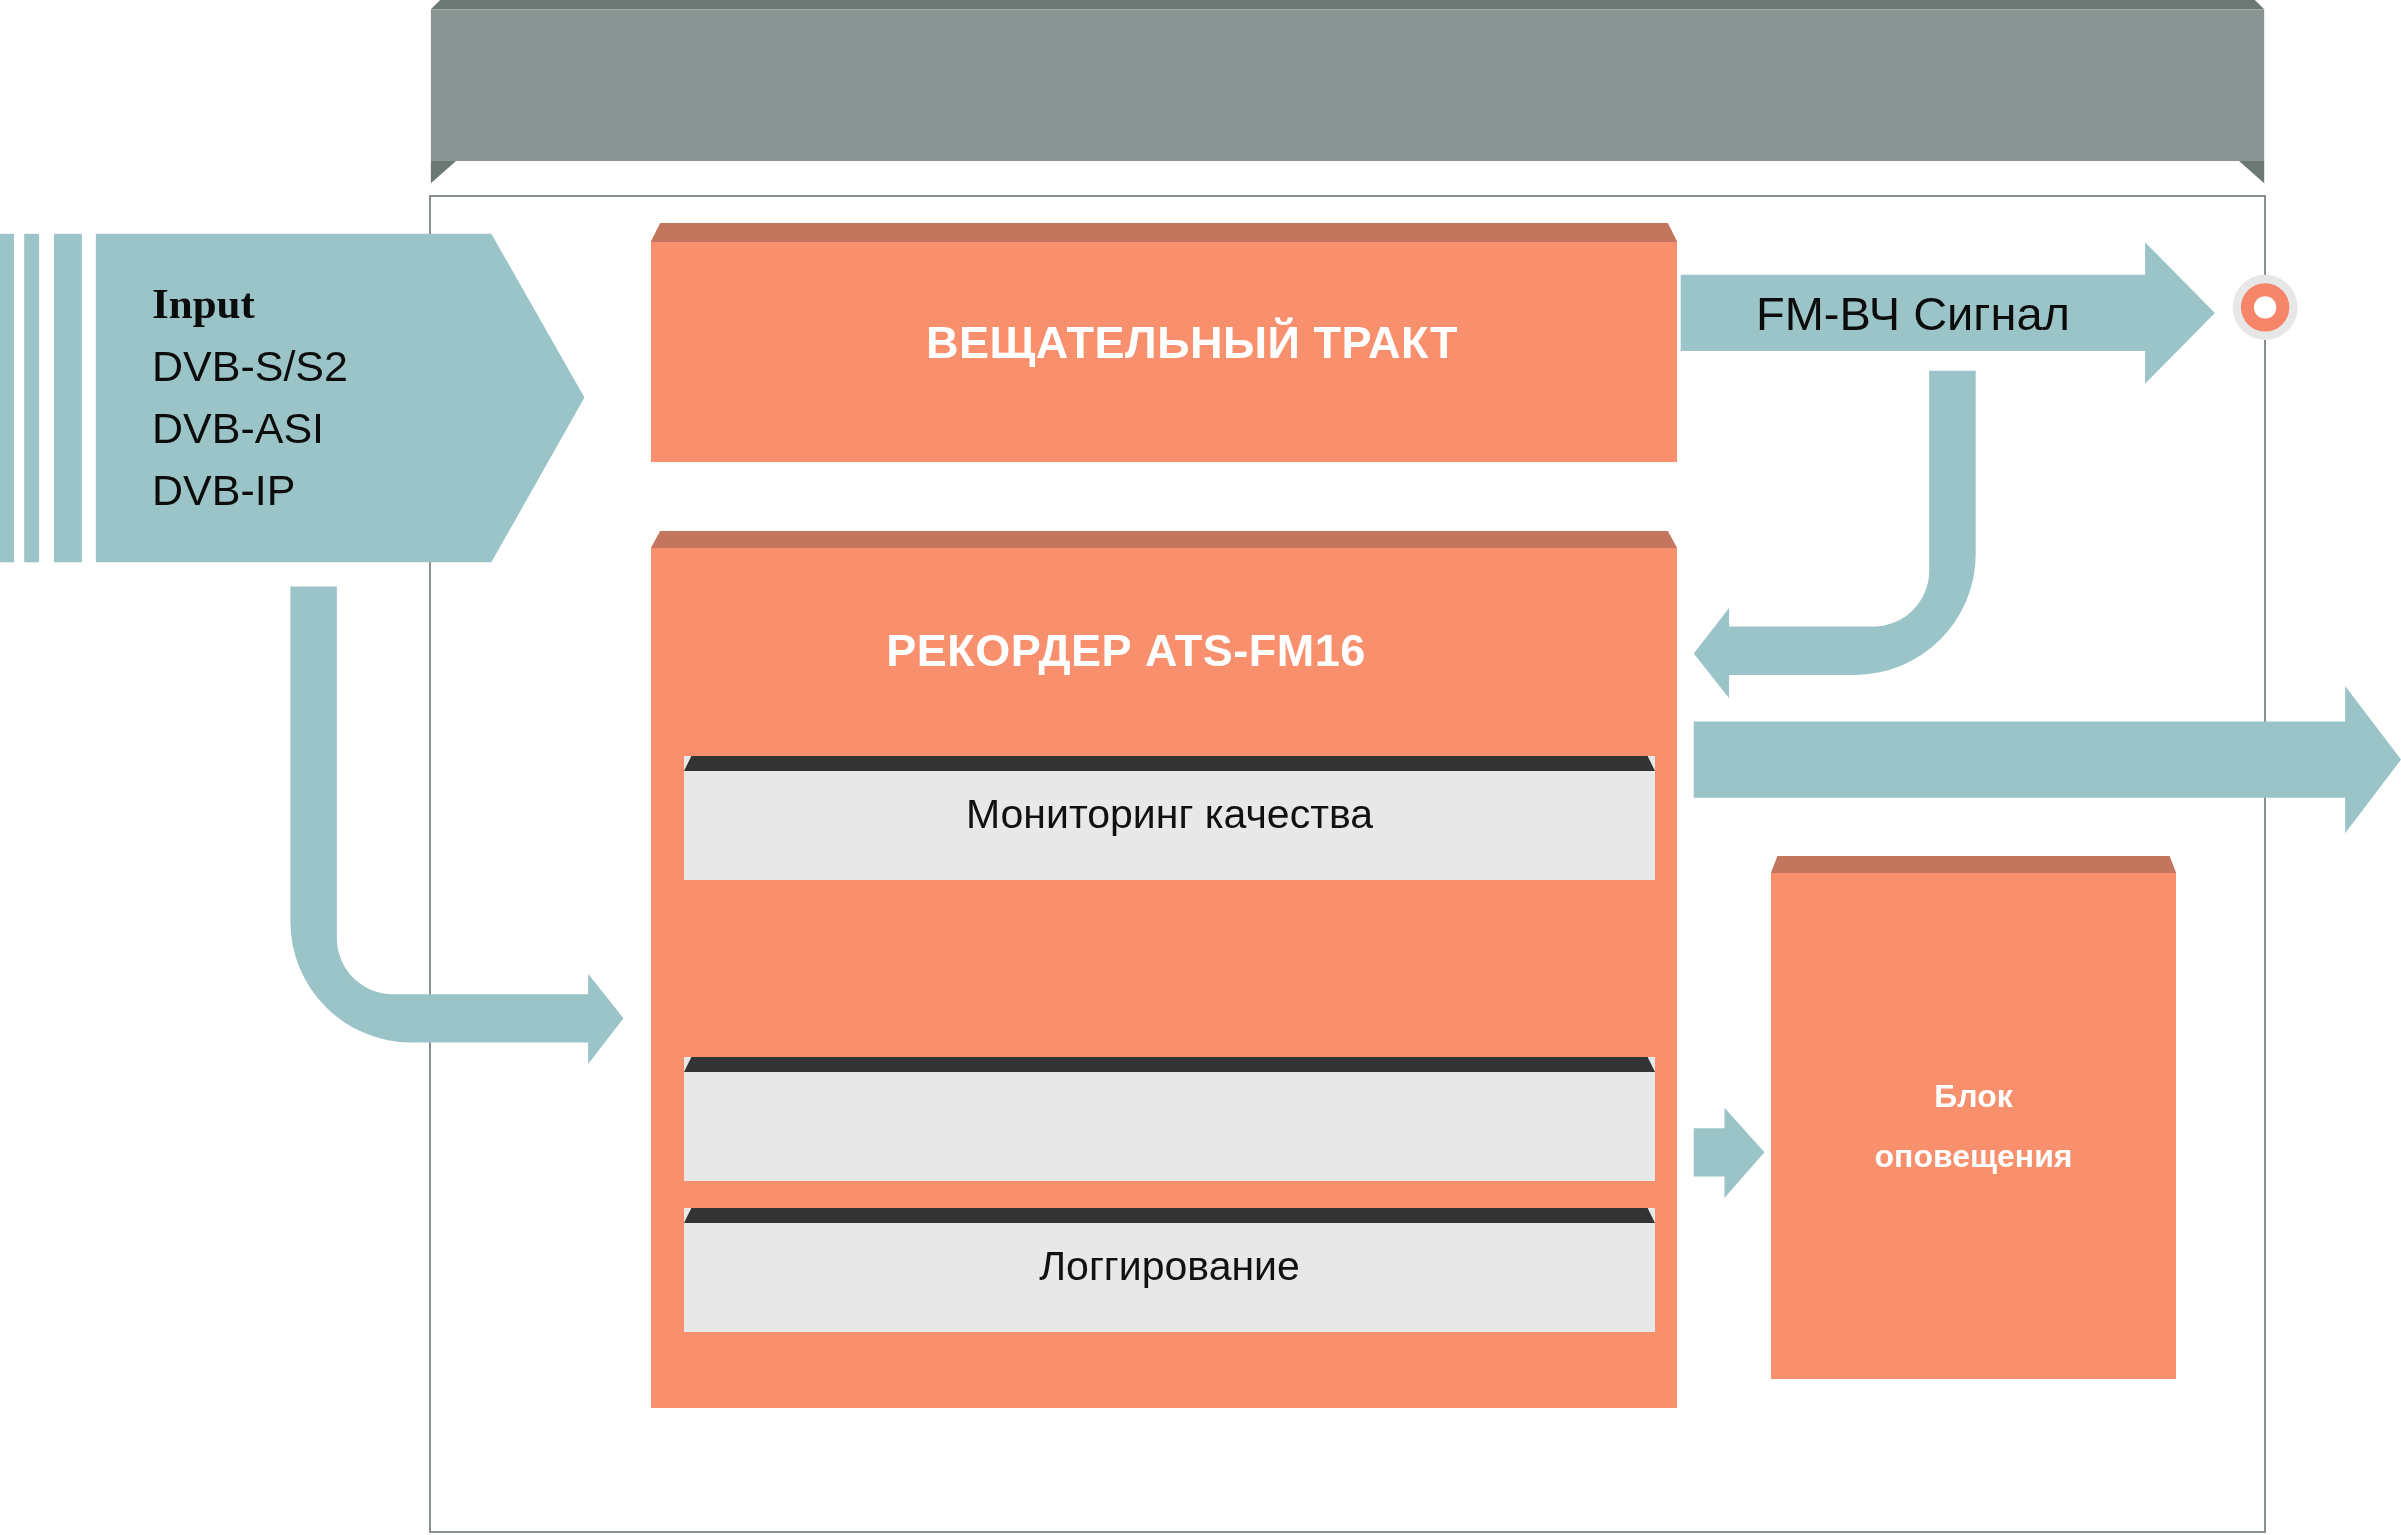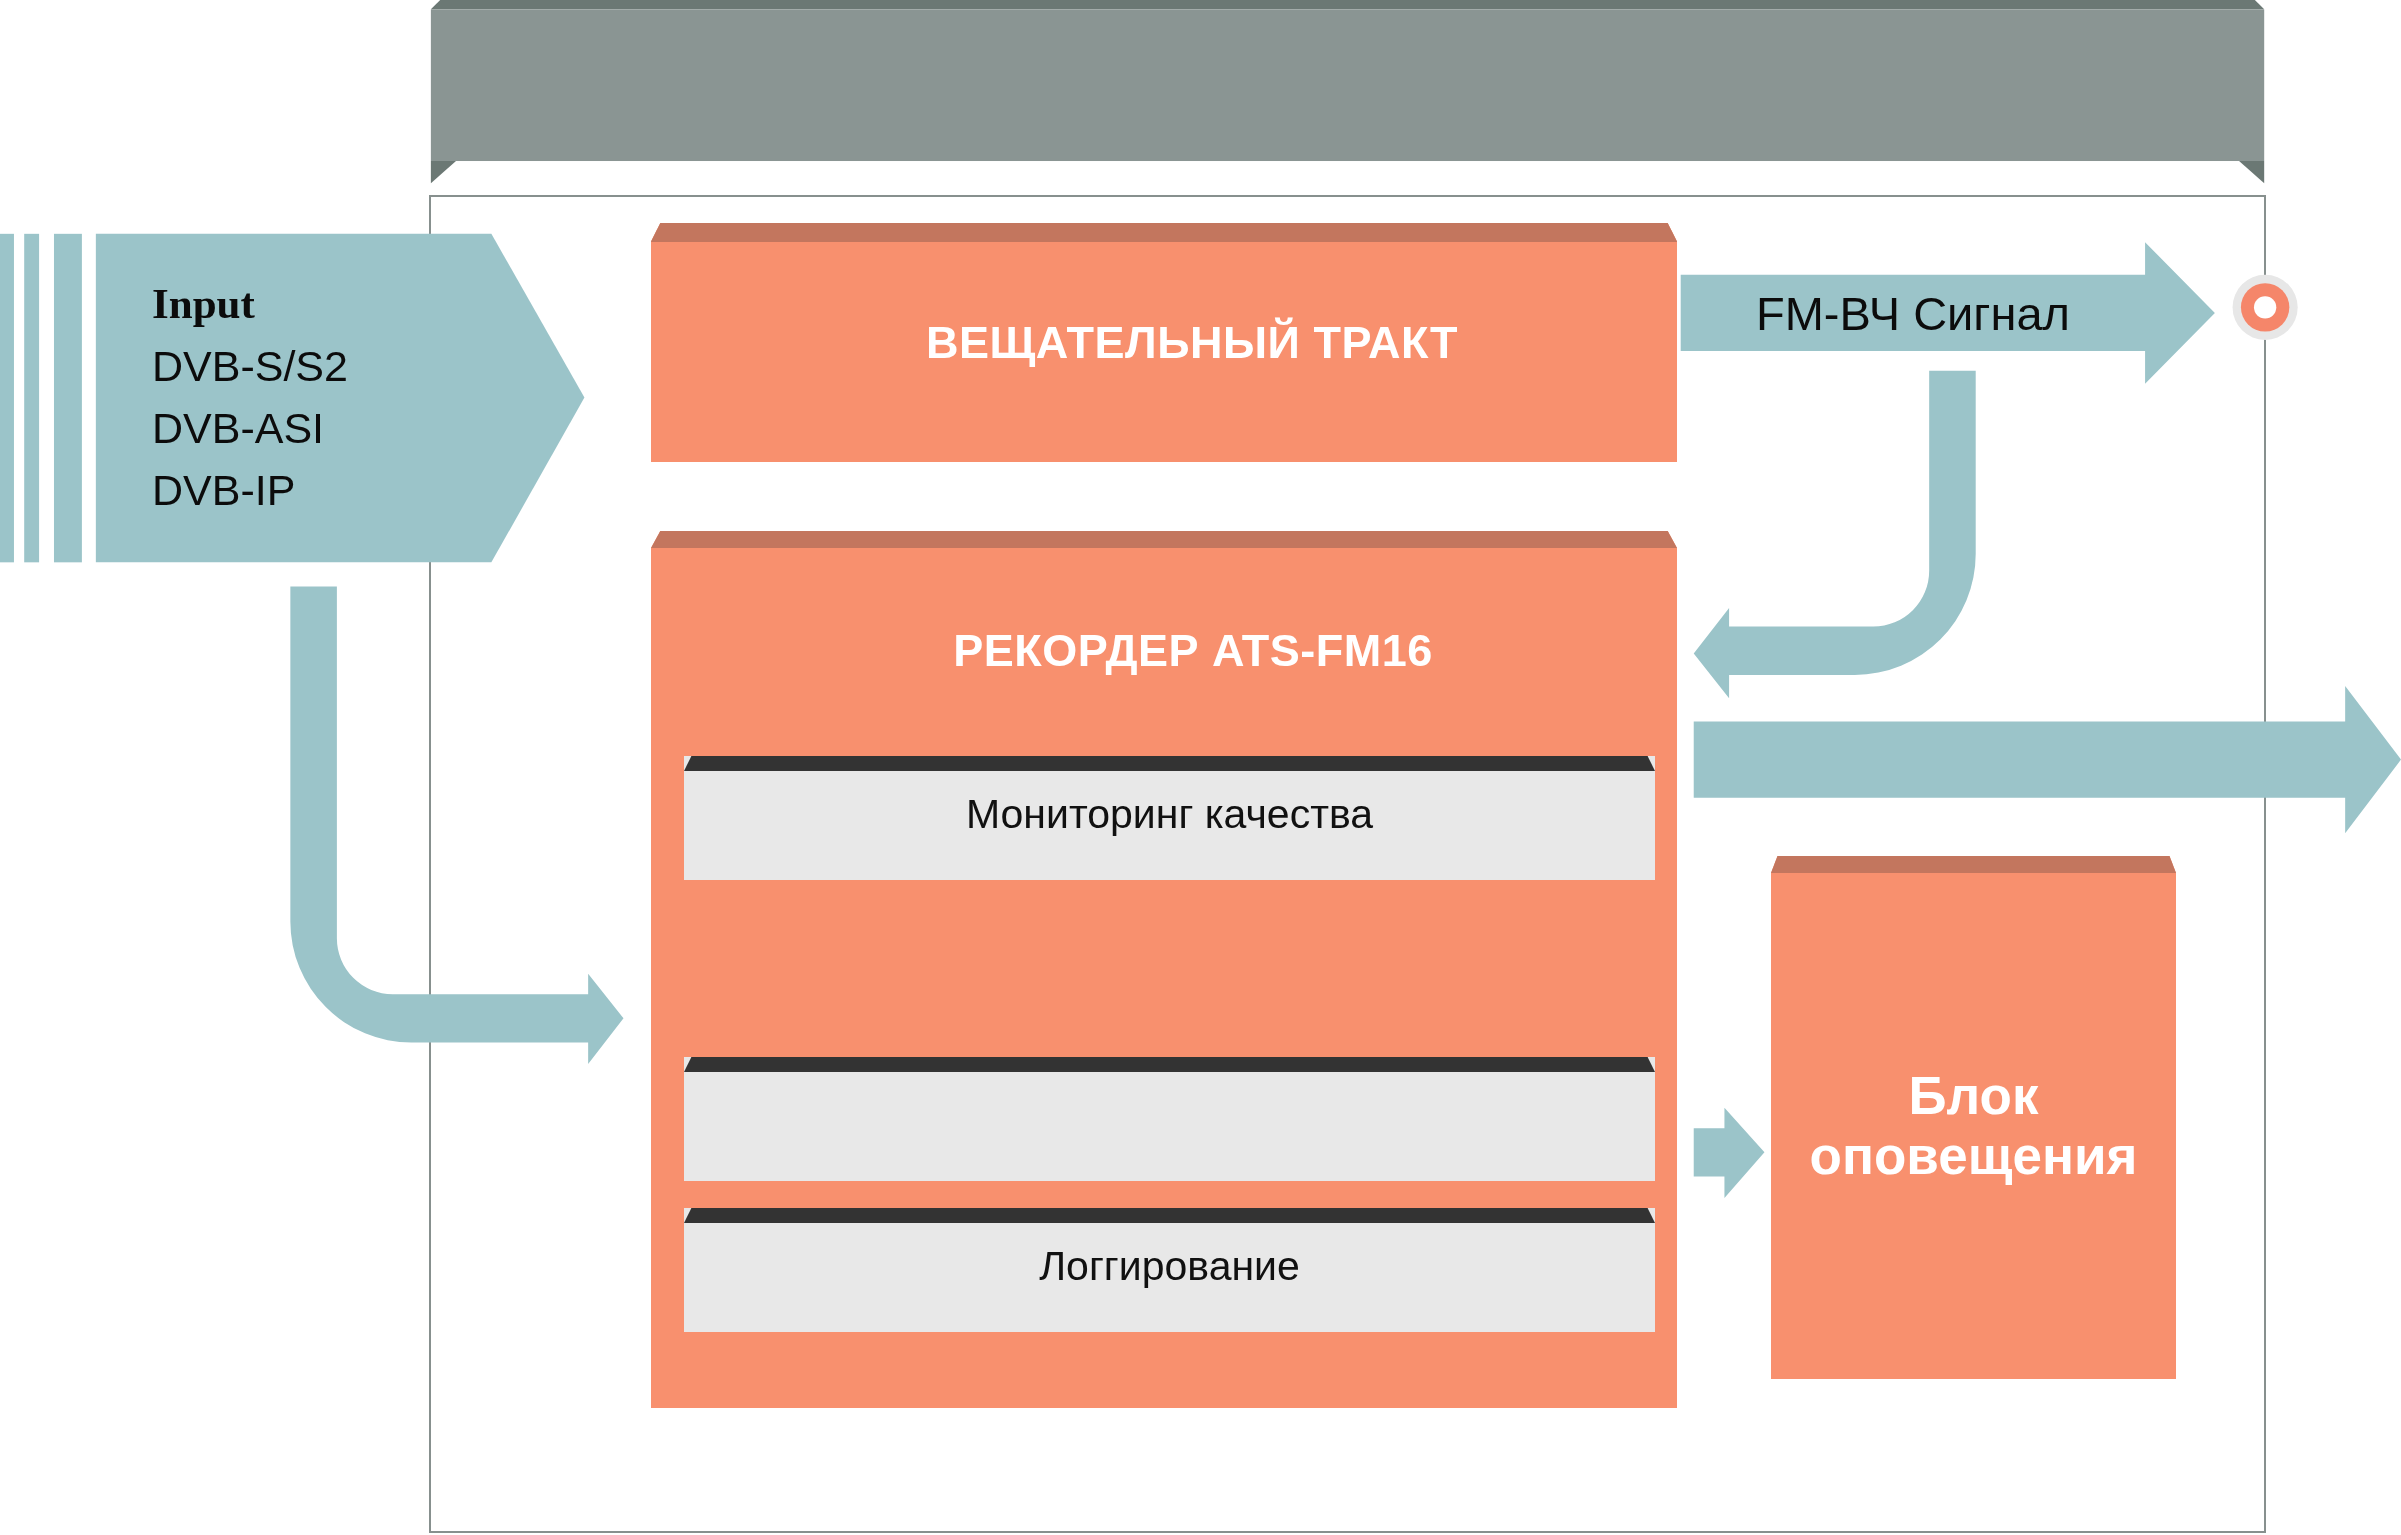--- a/index.html
+++ b/index.html
@@ -25,24 +25,24 @@
   .box{position:absolute;background:var(--salmon);z-index:3;}
   .lid{position:absolute;left:0;top:0;width:100%;background:var(--salmon-dark);}
   .chamfer10{clip-path:polygon(9.3px 0,calc(100% - 9.3px) 0,100% 18.6px,100% 100%,0 100%,0 18.6px);}
   .chamfer10b{clip-path:polygon(9.3px 0,calc(100% - 9.3px) 0,100% 17px,100% 100%,0 100%,0 17px);}
   .chamfer7{clip-path:polygon(6.5px 0,calc(100% - 6.5px) 0,100% 17px,100% 100%,0 100%,0 17px);}
   .box-label{position:absolute;display:flex;align-items:center;justify-content:center;
              color:#fff;font-weight:700;z-index:4;text-align:center;}
   .broadcast{left:651px;top:223px;width:1026px;height:239px;}
   .broadcast-label{left:651px;top:223px;width:1026px;height:239px;font-size:45px;letter-spacing:0.5px;margin-left:28px;}
   .recorder{left:651px;top:531px;width:1026px;height:877px;}
-  .recorder-label{left:680px;top:547px;width:1026px;height:208px;font-size:45px;letter-spacing:0.5px;}
+  .recorder-label{left:613px;top:547px;width:1026px;height:208px;font-size:45px;letter-spacing:0.5px;}
   .alert{left:1771px;top:856px;width:405px;height:523px;}
   .alert-label{left:1771px;top:873px;width:405px;height:506px;flex-direction:column;
-               font-size:53px;line-height:60px;}
+               font-size:32px;line-height:60px;}
   .module{position:absolute;left:684px;width:971px;height:124px;background:var(--panel-gray);z-index:4;}
   .module-bar{position:absolute;left:0;top:0;width:100%;height:15px;background:var(--bar-dark);
               clip-path:polygon(7.4px 0,calc(100% - 7.4px) 0,100% 100%,0 100%);}
   .module-label{position:absolute;left:0;top:15px;width:100%;height:87px;
                 display:flex;align-items:center;justify-content:center;
                 font-size:41px;color:#111;}
   .input-text{position:absolute;left:152px;top:273px;z-index:3;color:#0c0c0c;
               font-size:43px;line-height:62px;}
   .input-text .line{display:block;height:62px;}
   .input-text .line:first-child{font-weight:700;font-family:Liberation Serif, serif;}

